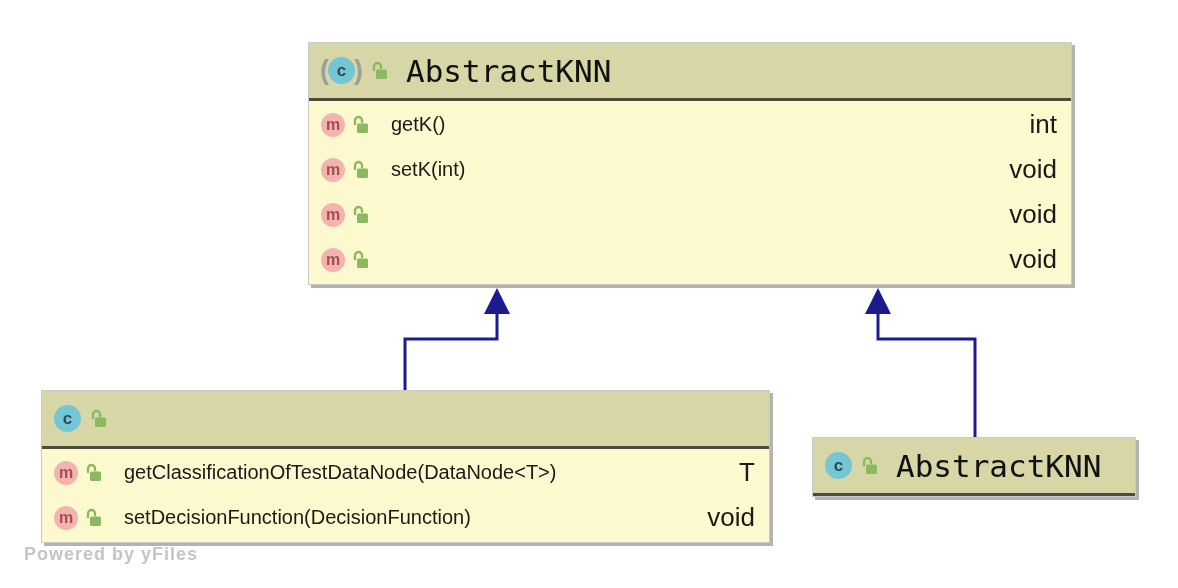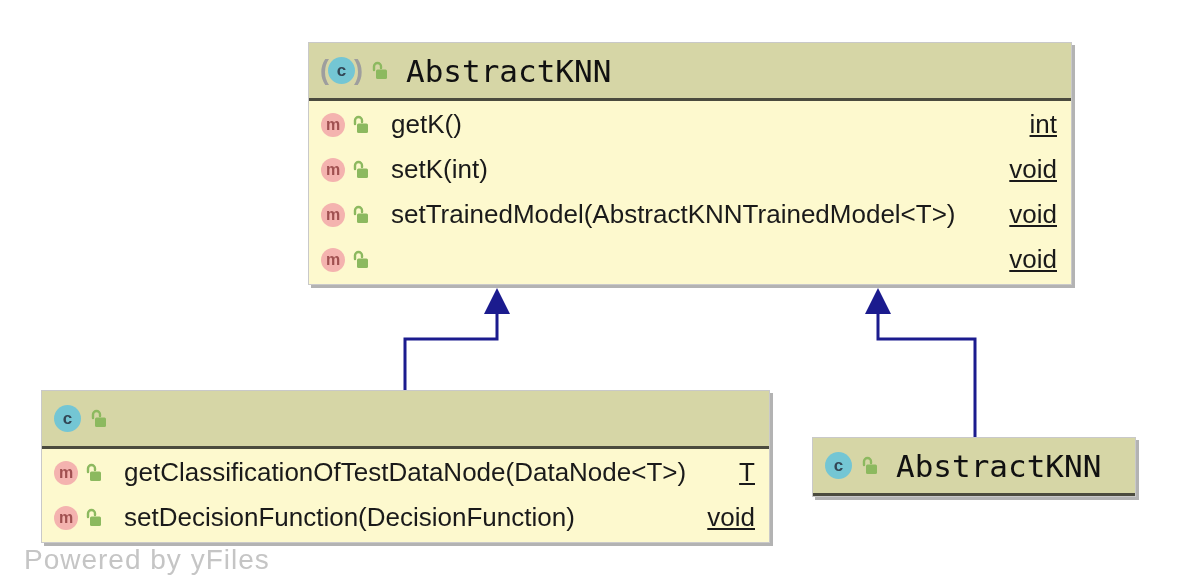--- a/index.html
+++ b/index.html
@@ -85,42 +85,42 @@
     border-radius: 50%;
     background: var(--method-icon-fill);
     color: var(--method-icon-letter);
     font-size: 16px;
     font-weight: bold;
     line-height: 1;
   }
   .method-row .lock-icon { margin-left: 6px; }
   .m-label {
     margin-left: 20px;
-    font-size: 26px;
+    font-size: 20px;
     color: var(--text);
     white-space: nowrap;
   }
   .m-type {
     margin-left: auto;
     padding-left: 16px;
     font-size: 26px;
     color: var(--text);
     white-space: nowrap;
-    text-decoration: underline;
   }
 
   .watermark {
     position: absolute;
     left: 24px;
     top = 545px;
     top: 544px;
     z-index: 2;
-    font-size: 28px;
+    font-size: 18px;
     color: var(--watermark);
     letter-spacing: 1px;
+    font-weight: bold;
   }
 </style>
 </head>
 <body>
 
 <div class="canvas">
 
   <svg class="edges" width="1178" height="588" viewBox="0 0 1178 588">
     <g>
       <path class="edge-line" d="M 405 390 L 405 339 L 497 339 L 497 313"></path>
@@ -163,21 +163,20 @@
         </svg>
         <span class="m-label">setK(int)</span>
         <span class="m-type">void</span>
       </div>
       <div class="method-row">
         <span class="m-icon">m</span>
         <svg class="lock-icon" width="20" height="20" viewBox="0 0 20 20">
           <path class="shackle" d="M4 9 V5.5 a3.5 3.5 0 0 1 7 0 V7"></path>
           <rect class="lock-body" x="6" y="8.5" width="11" height="9.5" rx="1.5"></rect>
         </svg>
-        <span class="m-label">setTrainedModel(AbstractKNNTrainedModel&lt;T&gt;)</span>
         <span class="m-type">void</span>
       </div>
       <div class="method-row">
         <span class="m-icon">m</span>
         <svg class="lock-icon" width="20" height="20" viewBox="0 0 20 20">
           <path class="shackle" d="M4 9 V5.5 a3.5 3.5 0 0 1 7 0 V7"></path>
           <rect class="lock-body" x="6" y="8.5" width="11" height="9.5" rx="1.5"></rect>
         </svg>
         <span class="m-type">void</span>
       </div>

